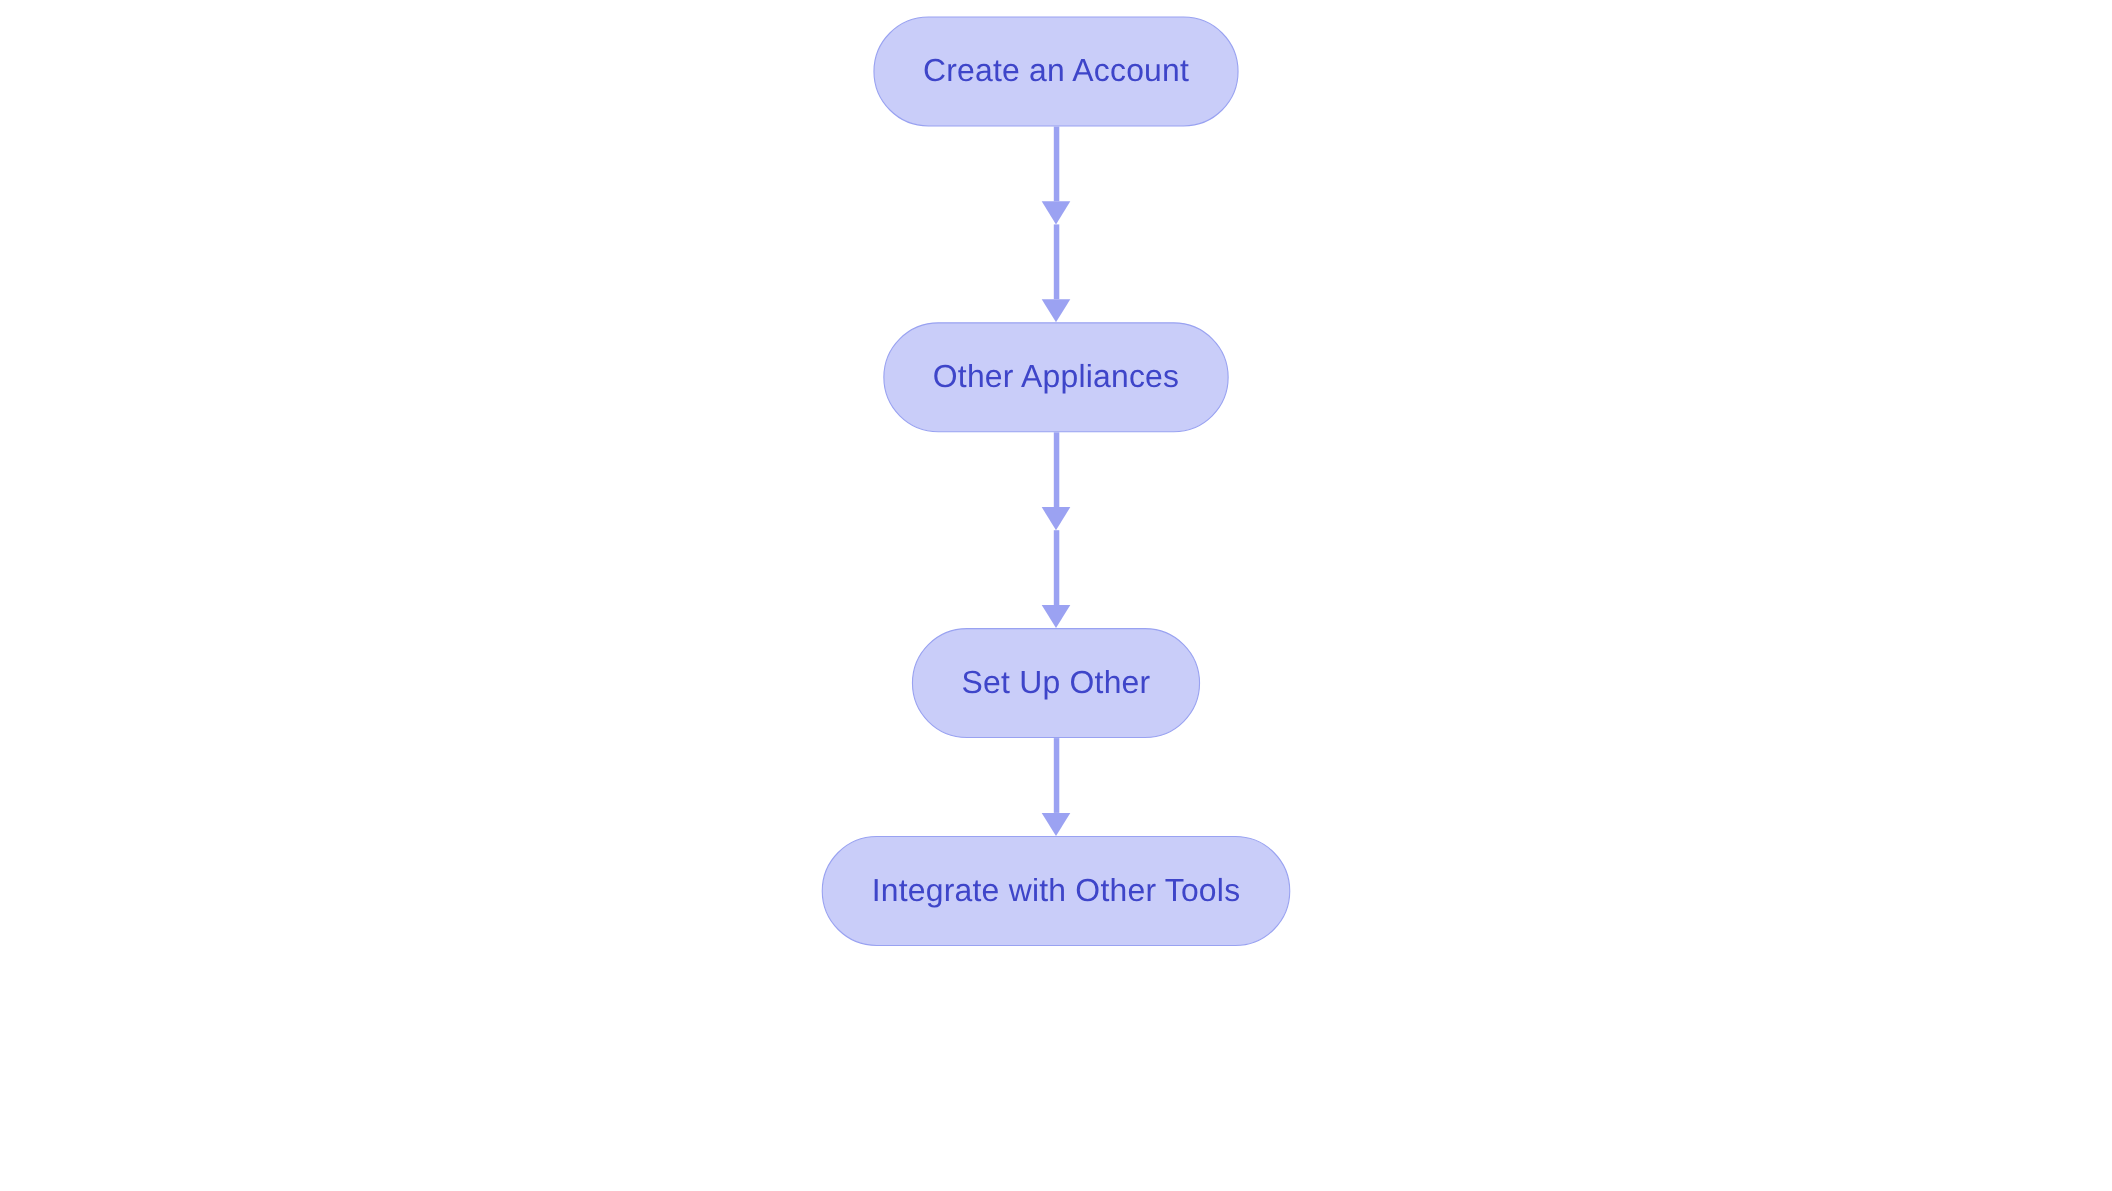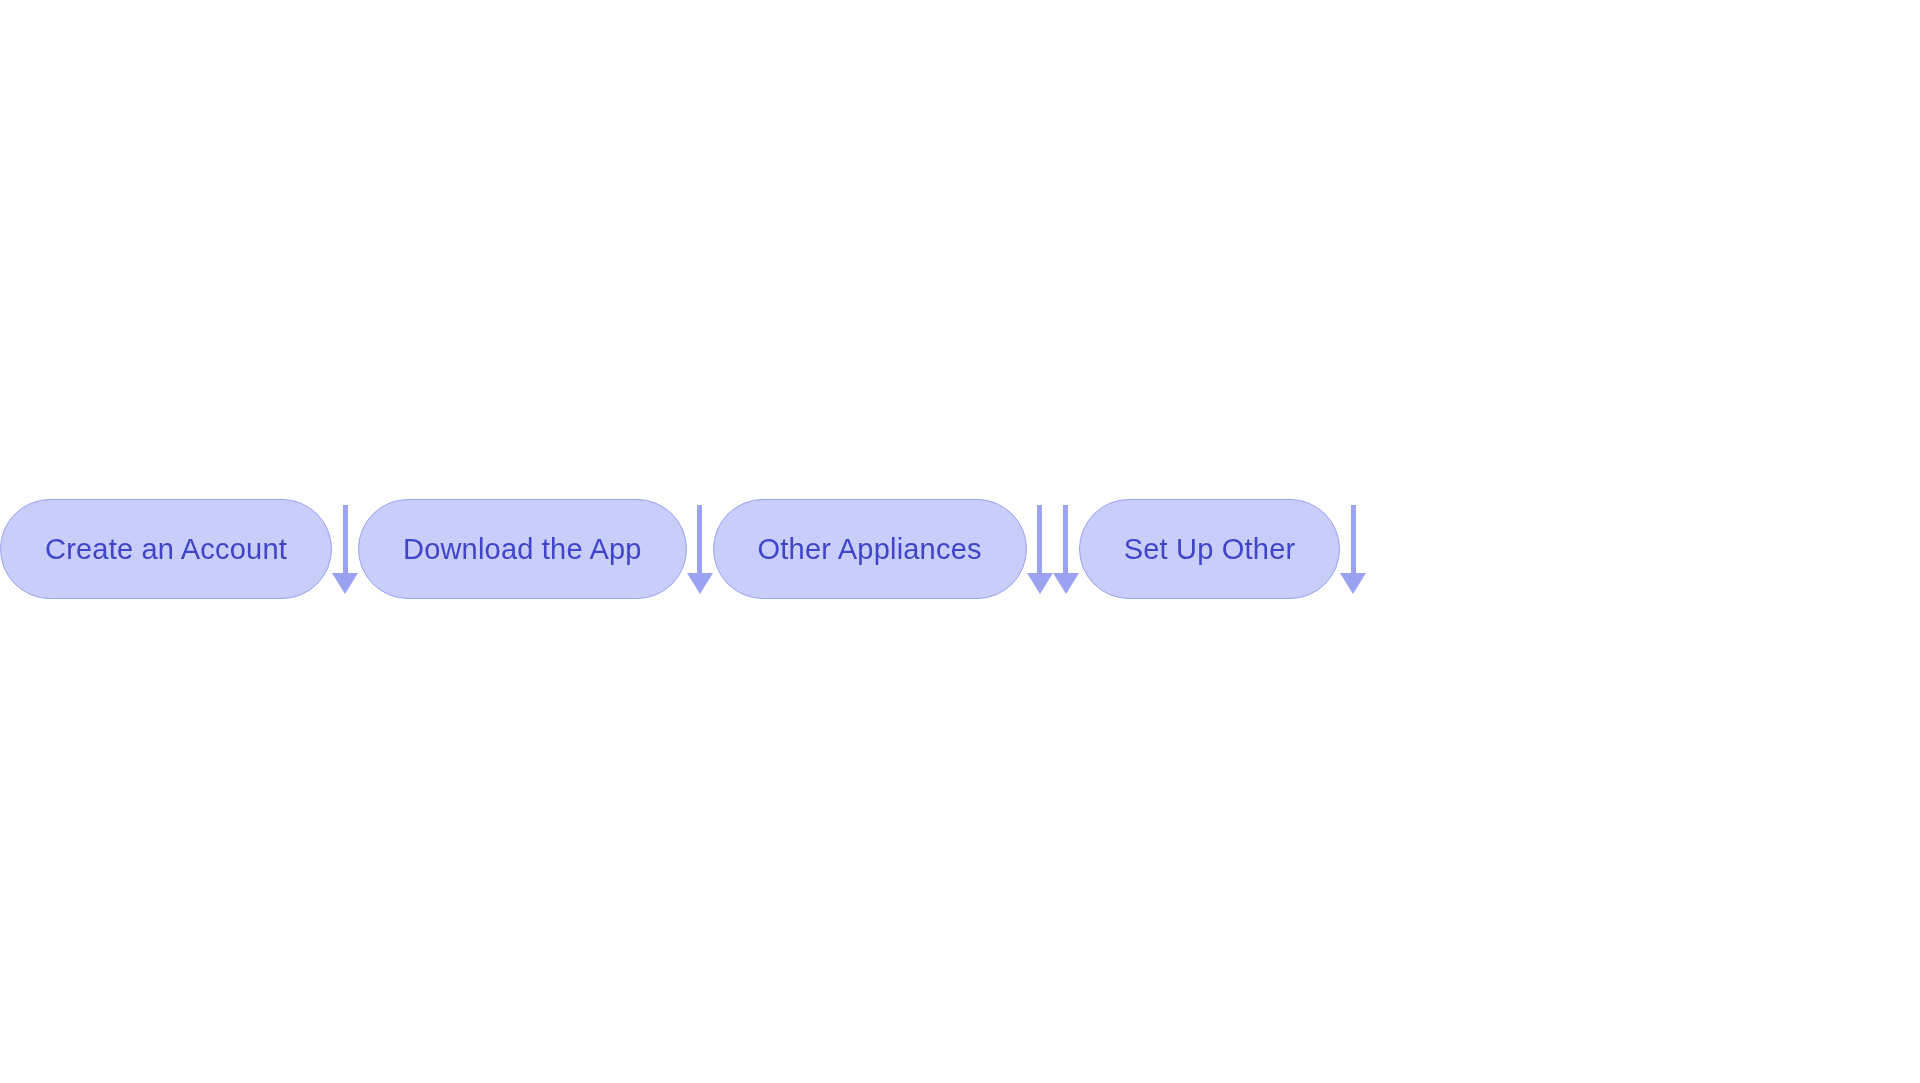--- a/index.html
+++ b/index.html
@@ -14,21 +14,21 @@
     width: 1920px;
     height: 1083px;
     background: var(--bg);
     font-family: "Liberation Sans", sans-serif;
     overflow: hidden;
   }
   .canvas {
     width: 1920px;
     height: 1083px;
     display: flex;
-    flex-direction: row;
+    flex-direction: column;
     align-items: center;
     padding-top: 15px;
   }
   .node {
     height: 100px;
     padding: 0 44px;
     border-radius: 50px;
     background: var(--node-fill);
     border: 1.5px solid var(--node-border);
     display: flex;
@@ -70,23 +70,20 @@
 
   <div class="node">
     <span class="node-label">Create an Account</span>
   </div>
 
   <div class="connector">
     <div class="connector-line"></div>
     <div class="connector-head"></div>
   </div>
 
-  <div class="node">
-    <span class="node-label">Download the App</span>
-  </div>
 
   <div class="connector">
     <div class="connector-line"></div>
     <div class="connector-head"></div>
   </div>
 
   <div class="node">
     <span class="node-label">Other Appliances</span>
   </div>
 
@@ -103,14 +100,17 @@
 
   <div class="node">
     <span class="node-label">Set Up Other</span>
   </div>
 
   <div class="connector">
     <div class="connector-line"></div>
     <div class="connector-head"></div>
   </div>
 
+  <div class="node">
+    <span class="node-label">Integrate with Other Tools</span>
+  </div>
 
 </div>
 
 </body></html>

